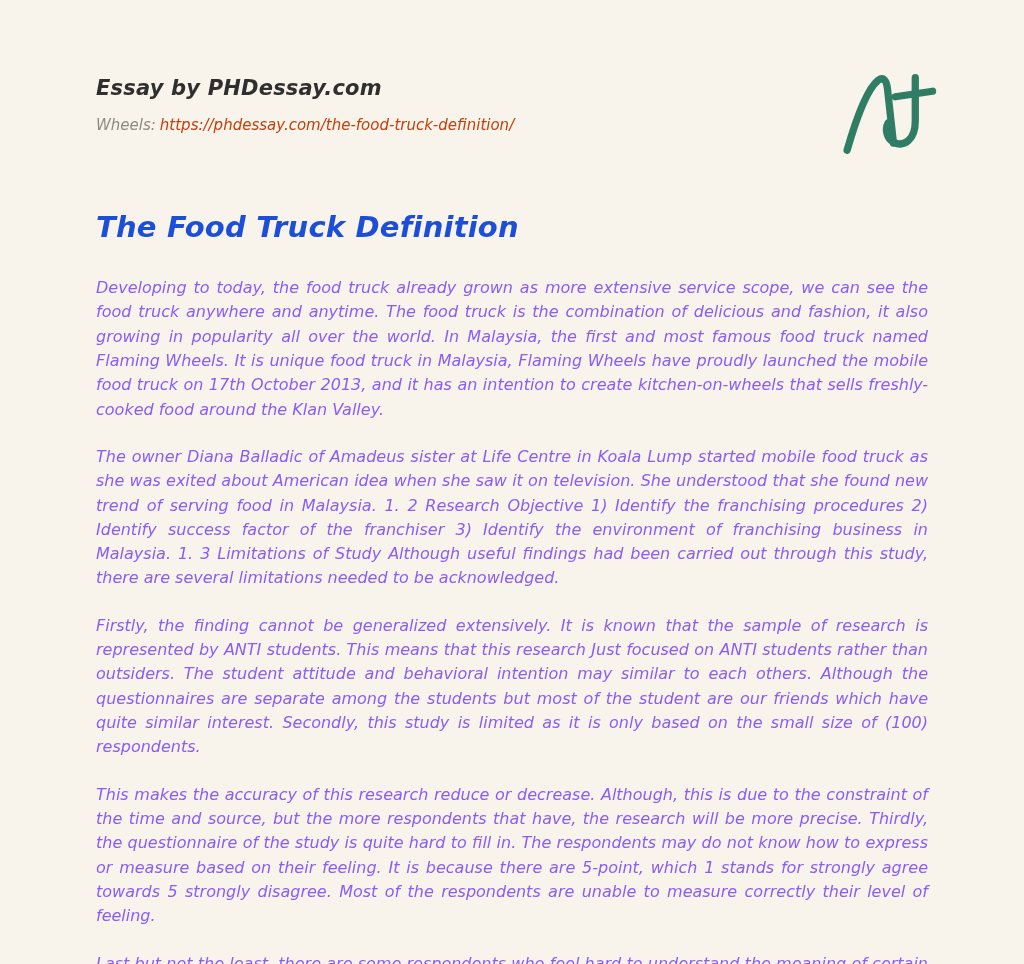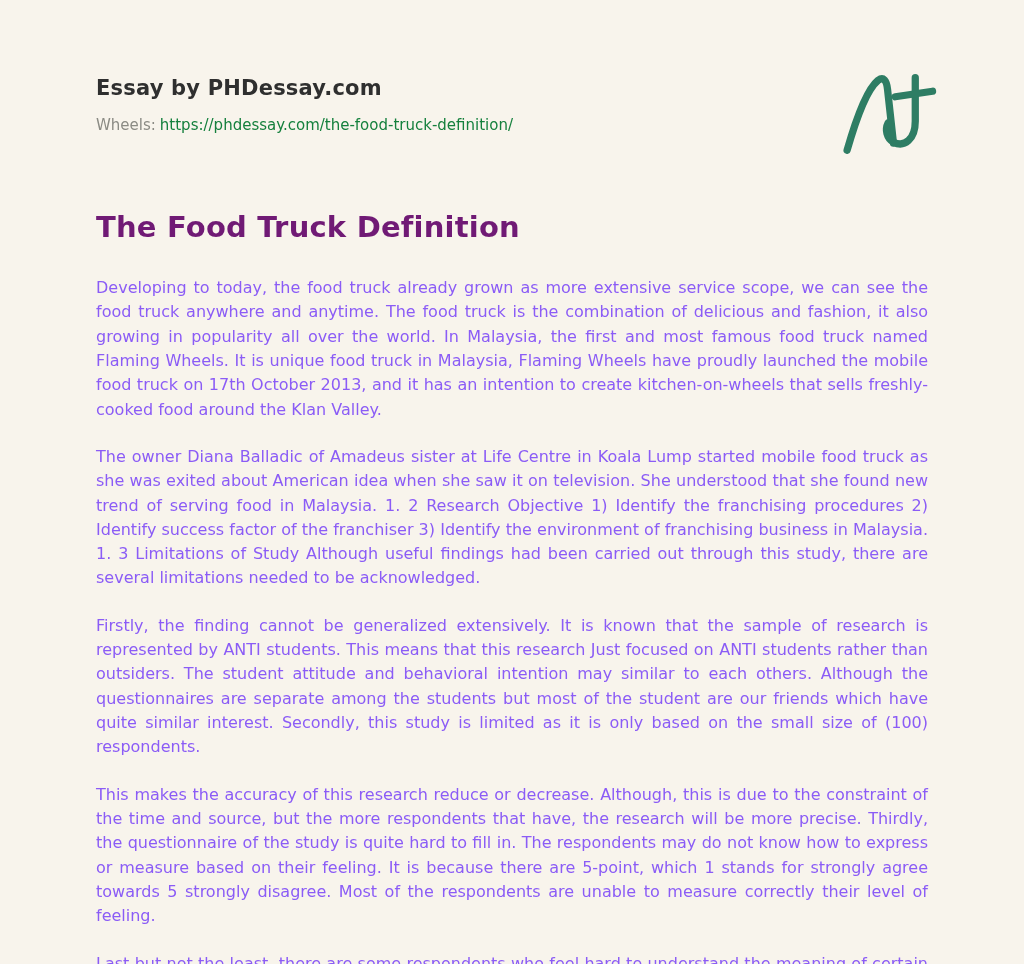--- a/index.html
+++ b/index.html
@@ -14,54 +14,55 @@
     background: #f8f4ec;
     position: relative;
     overflow: hidden;
   }
 
   .page {
     position: relative;
     width: 1024px;
     height: 964px;
     padding: 76px 96px 40px 96px;
+    font-style: italic;
   }
 
   .byline {
     font-size: 21px;
     font-weight: 600;
     color: #2f2f2f;
     letter-spacing: 0.2px;
   }
 
   .source-line {
     margin-top: 16px;
     font-size: 15px;
     color: #8b8b84;
   }
 
   .source-url {
-    color: #15803d;
+    color: #c2410c;
     text-decoration: none;
     margin-left: 4px;
   }
 
   .logo {
     position: absolute;
     top: 64px;
     right: 86px;
     width: 100px;
     height: 100px;
   }
 
   .article-title {
     margin-top: 76px;
     font-size: 29px;
     font-weight: 600;
-    color: #701a75;
+    color: #1d4ed8;
     letter-spacing: 0.2px;
   }
 
   .article-body {
     margin-top: 32px;
   }
 
   .para {
     font-size: 16px;
     line-height: 1.52;

